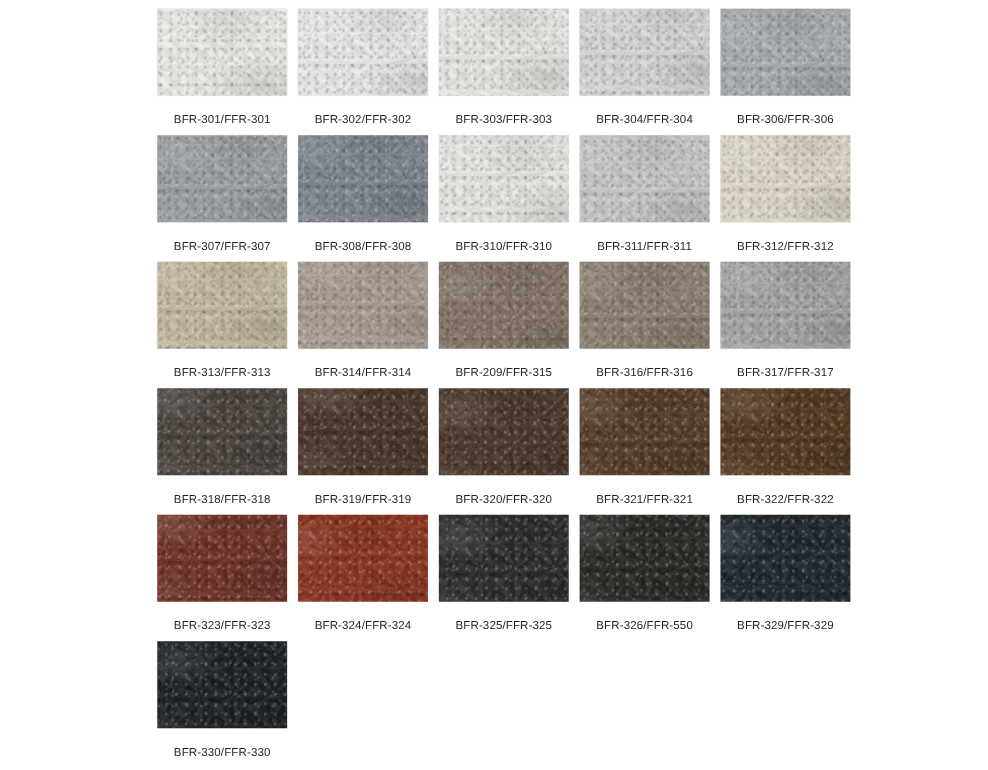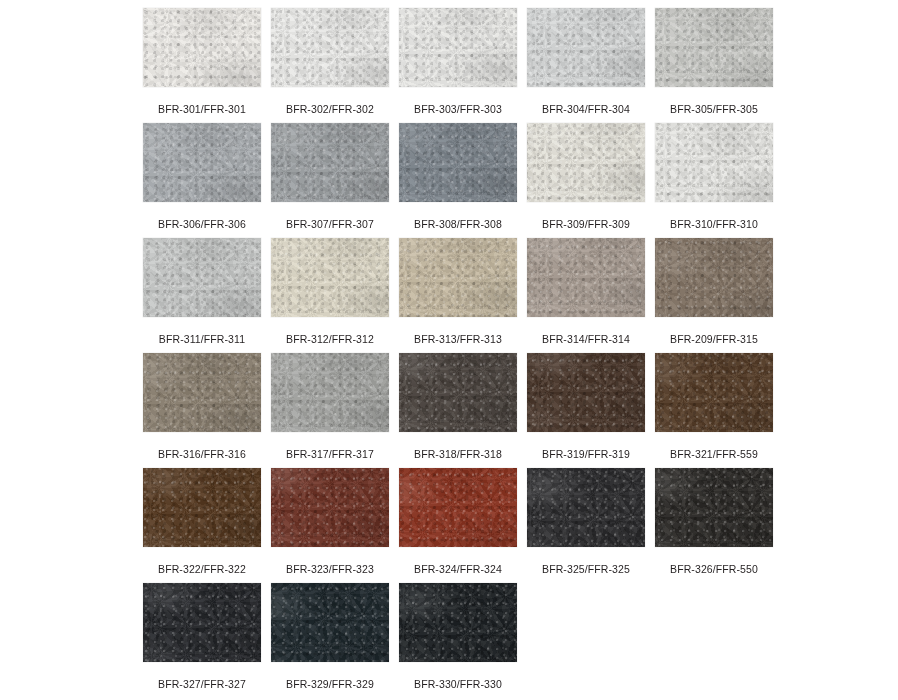--- a/index.html
+++ b/index.html
@@ -120,28 +120,20 @@
       </div>
       <div class="swatch-cell">
         <div class="swatch-chip" style="background-color: rgb(212, 214, 214);">
           <span class="tex-a" style="background-position: 8px -2px;"></span>
           <span class="tex-b" style="background-position: 8px -4px;"></span>
           <span class="tex-c" style="background-position: 8px -6px;"></span>
         </div>
         <div class="swatch-label">BFR-304/FFR-304</div>
       </div>
       <div class="swatch-cell">
-        <div class="swatch-chip" style="background-color: rgb(201, 202, 198);">
-          <span class="tex-a" style="background-position: -1px -6px;"></span>
-          <span class="tex-b" style="background-position: -1px -8px;"></span>
-          <span class="tex-c" style="background-position: -1px 9px;"></span>
-        </div>
-        <div class="swatch-label">BFR-305/FFR-305</div>
-      </div>
-      <div class="swatch-cell">
         <div class="swatch-chip" style="background-color: rgb(169, 173, 177);">
           <span class="tex-a" style="background-position: -10px 9px;"></span>
           <span class="tex-b" style="background-position: -10px 7px;"></span>
           <span class="tex-c" style="background-position: -10px 5px;"></span>
         </div>
         <div class="swatch-label">BFR-306/FFR-306</div>
       </div>
       <div class="swatch-cell">
         <div class="swatch-chip" style="background-color: rgb(156, 160, 163);">
           <span class="tex-a" style="background-position: 4px 5px;"></span>
@@ -152,28 +144,20 @@
       </div>
       <div class="swatch-cell">
         <div class="swatch-chip" style="background-color: rgb(125, 133, 141);">
           <span class="tex-a" style="background-position: -5px 1px;"></span>
           <span class="tex-b" style="background-position: -5px -1px;"></span>
           <span class="tex-c" style="background-position: -5px -3px;"></span>
         </div>
         <div class="swatch-label">BFR-308/FFR-308</div>
       </div>
       <div class="swatch-cell">
-        <div class="swatch-chip" style="background-color: rgb(228, 226, 218);">
-          <span class="tex-a" style="background-position: 9px -3px;"></span>
-          <span class="tex-b" style="background-position: 9px -5px;"></span>
-          <span class="tex-c" style="background-position: 9px -7px;"></span>
-        </div>
-        <div class="swatch-label">BFR-309/FFR-309</div>
-      </div>
-      <div class="swatch-cell">
         <div class="swatch-chip" style="background-color: rgb(230, 230, 226);">
           <span class="tex-a" style="background-position: 0px -7px;"></span>
           <span class="tex-b" style="background-position: 0px -9px;"></span>
           <span class="tex-c" style="background-position: 0px 8px;"></span>
         </div>
         <div class="swatch-label">BFR-310/FFR-310</div>
       </div>
       <div class="swatch-cell">
         <div class="swatch-chip" style="background-color: rgb(198, 200, 199);">
           <span class="tex-a" style="background-position: -9px 8px;"></span>
@@ -240,26 +224,34 @@
       </div>
       <div class="swatch-cell">
         <div class="swatch-chip" style="background-color: rgb(73, 54, 42);">
           <span class="tex-a" style="background-position: 11px -5px;"></span>
           <span class="tex-b" style="background-position: 11px -7px;"></span>
           <span class="tex-c" style="background-position: 11px -9px;"></span>
         </div>
         <div class="swatch-label">BFR-319/FFR-319</div>
       </div>
       <div class="swatch-cell">
+        <div class="swatch-chip" style="background-color: rgb(75, 56, 43);">
+          <span class="tex-a" style="background-position: 2px -9px;"></span>
+          <span class="tex-b" style="background-position: 2px 8px;"></span>
+          <span class="tex-c" style="background-position: 2px 6px;"></span>
+        </div>
+        <div class="swatch-label">BFR-320/FFR-320</div>
+      </div>
+      <div class="swatch-cell">
         <div class="swatch-chip" style="background-color: rgb(85, 60, 39);">
           <span class="tex-a" style="background-position: -7px 6px;"></span>
           <span class="tex-b" style="background-position: -7px 4px;"></span>
           <span class="tex-c" style="background-position: -7px 2px;"></span>
         </div>
-        <div class="swatch-label">BFR-321/FFR-559</div>
+        <div class="swatch-label">BFR-321/FFR-321</div>
       </div>
       <div class="swatch-cell">
         <div class="swatch-chip" style="background-color: rgb(85, 56, 31);">
           <span class="tex-a" style="background-position: 7px 2px;"></span>
           <span class="tex-b" style="background-position: 7px 0px;"></span>
           <span class="tex-c" style="background-position: 7px -2px;"></span>
         </div>
         <div class="swatch-label">BFR-322/FFR-322</div>
       </div>
       <div class="swatch-cell">
@@ -288,28 +280,20 @@
       </div>
       <div class="swatch-cell">
         <div class="swatch-chip" style="background-color: rgb(43, 41, 38);">
           <span class="tex-a" style="background-position: -6px 5px;"></span>
           <span class="tex-b" style="background-position: -6px 3px;"></span>
           <span class="tex-c" style="background-position: -6px 1px;"></span>
         </div>
         <div class="swatch-label">BFR-326/FFR-550</div>
       </div>
       <div class="swatch-cell">
-        <div class="swatch-chip" style="background-color: rgb(36, 38, 42);">
-          <span class="tex-a" style="background-position: 8px 1px;"></span>
-          <span class="tex-b" style="background-position: 8px -1px;"></span>
-          <span class="tex-c" style="background-position: 8px -3px;"></span>
-        </div>
-        <div class="swatch-label">BFR-327/FFR-327</div>
-      </div>
-      <div class="swatch-cell">
         <div class="swatch-chip" style="background-color: rgb(30, 40, 45);">
           <span class="tex-a" style="background-position: -10px -7px;"></span>
           <span class="tex-b" style="background-position: -10px -9px;"></span>
           <span class="tex-c" style="background-position: -10px 8px;"></span>
         </div>
         <div class="swatch-label">BFR-329/FFR-329</div>
       </div>
       <div class="swatch-cell">
         <div class="swatch-chip" style="background-color: rgb(29, 33, 36);">
           <span class="tex-a" style="background-position: 4px 8px;"></span>

